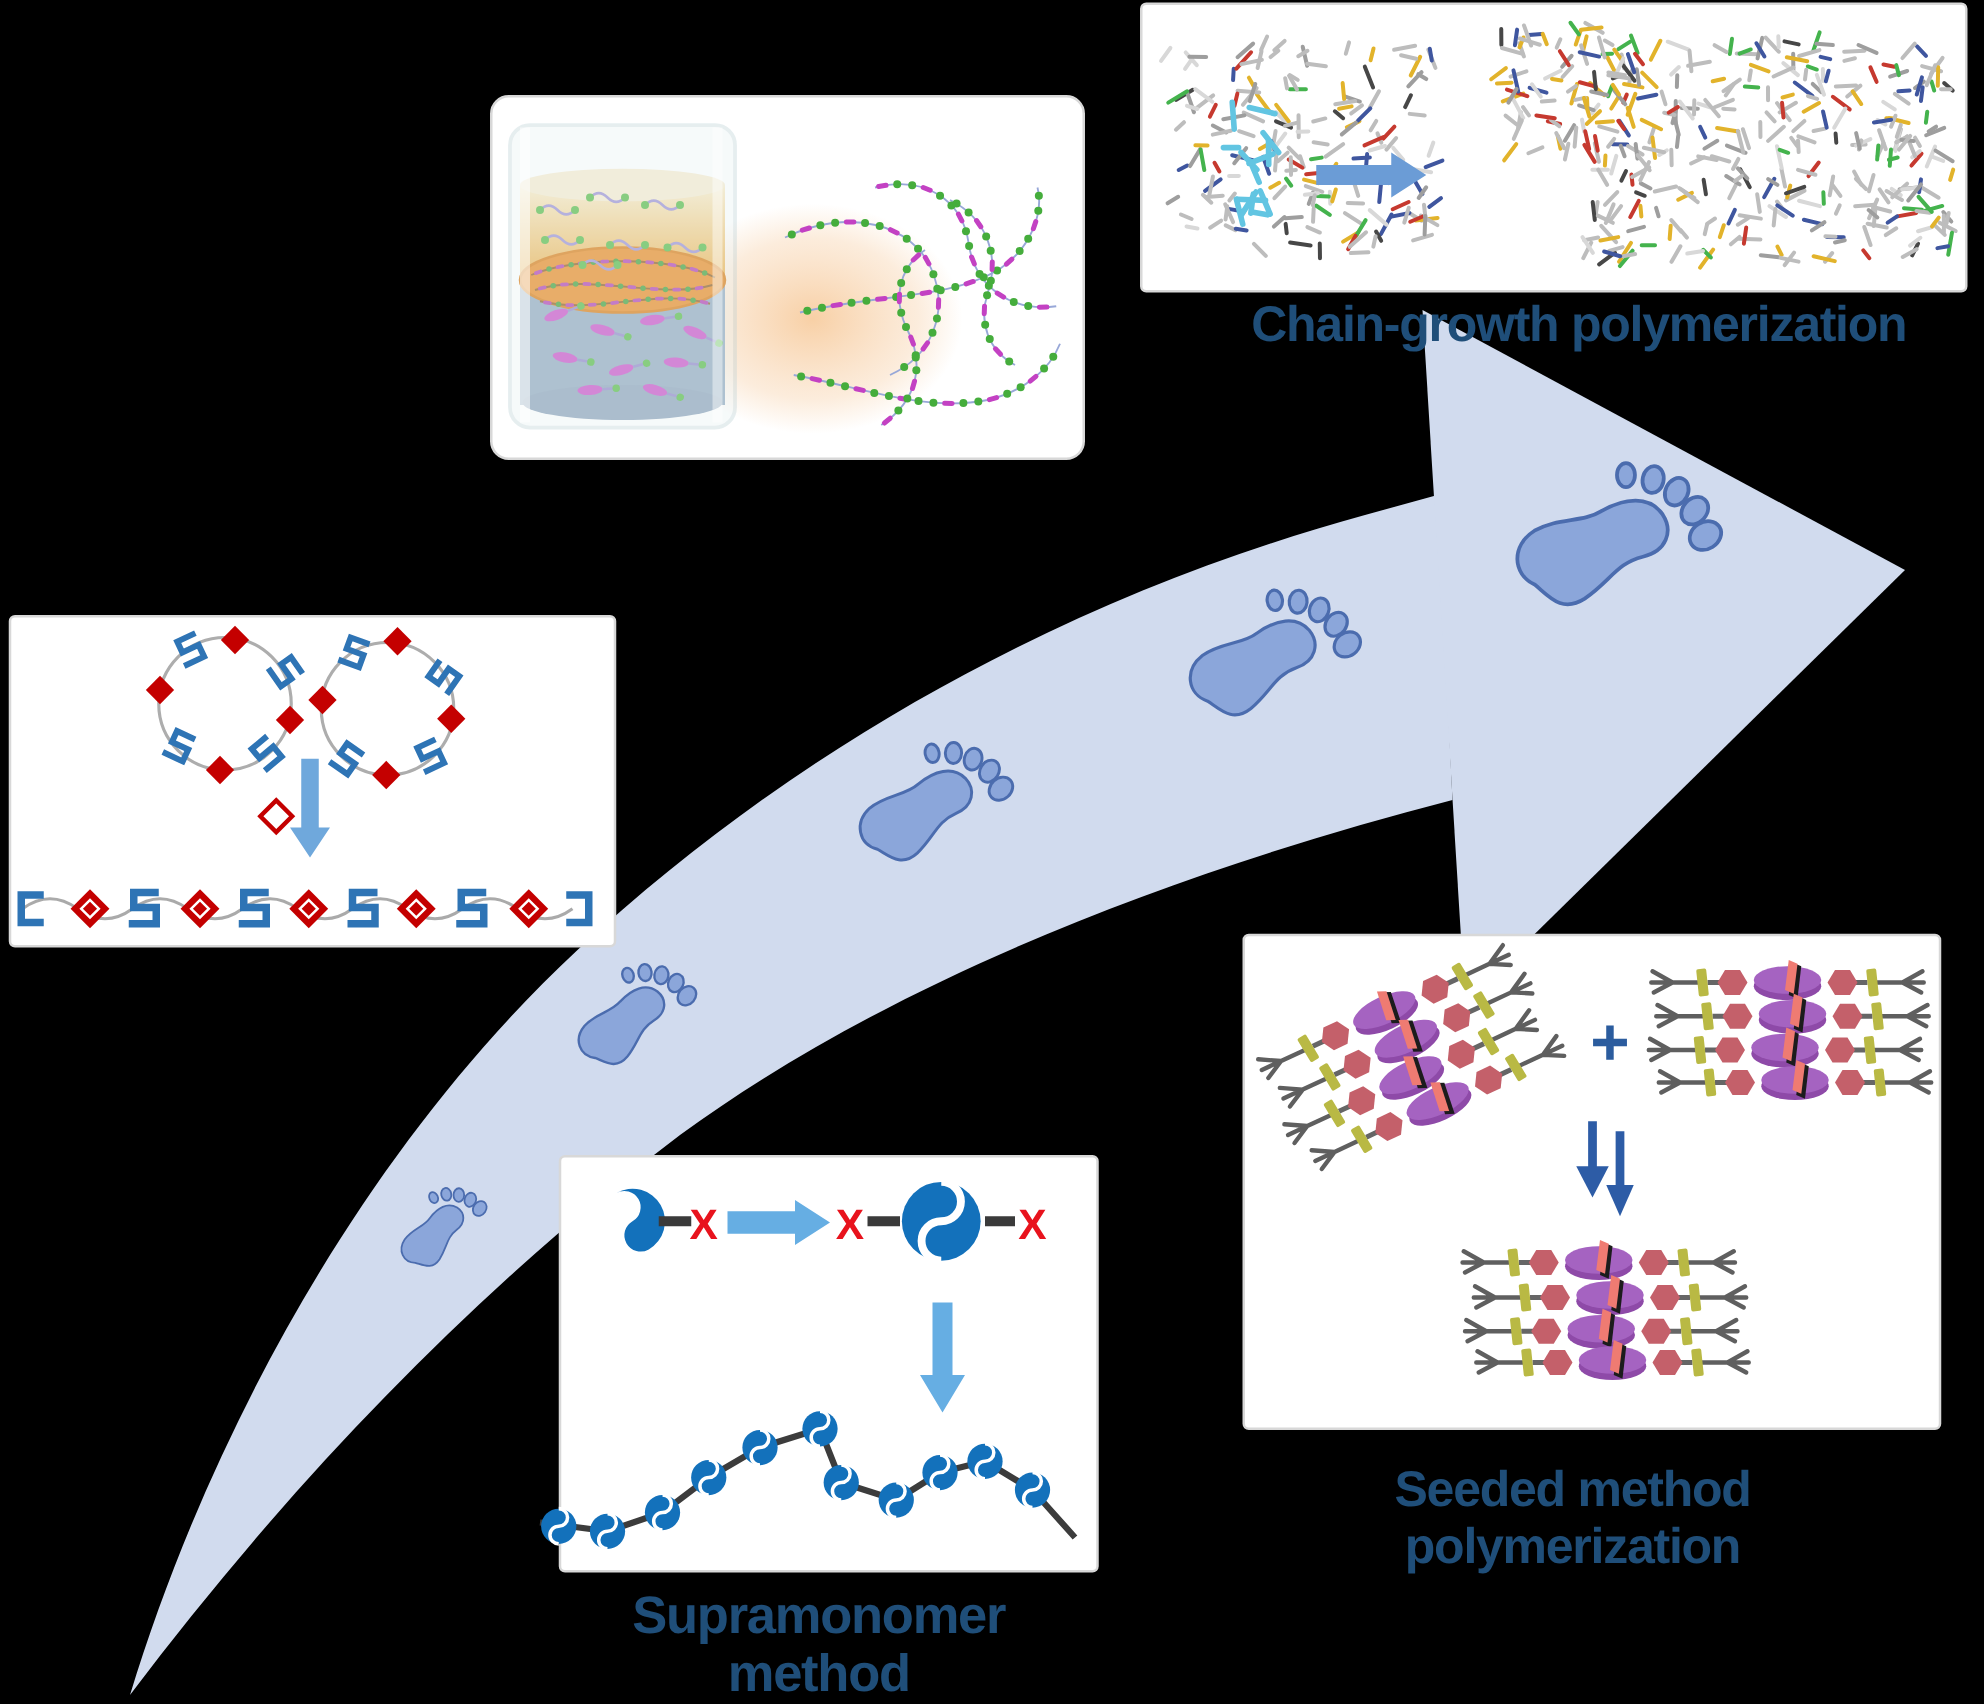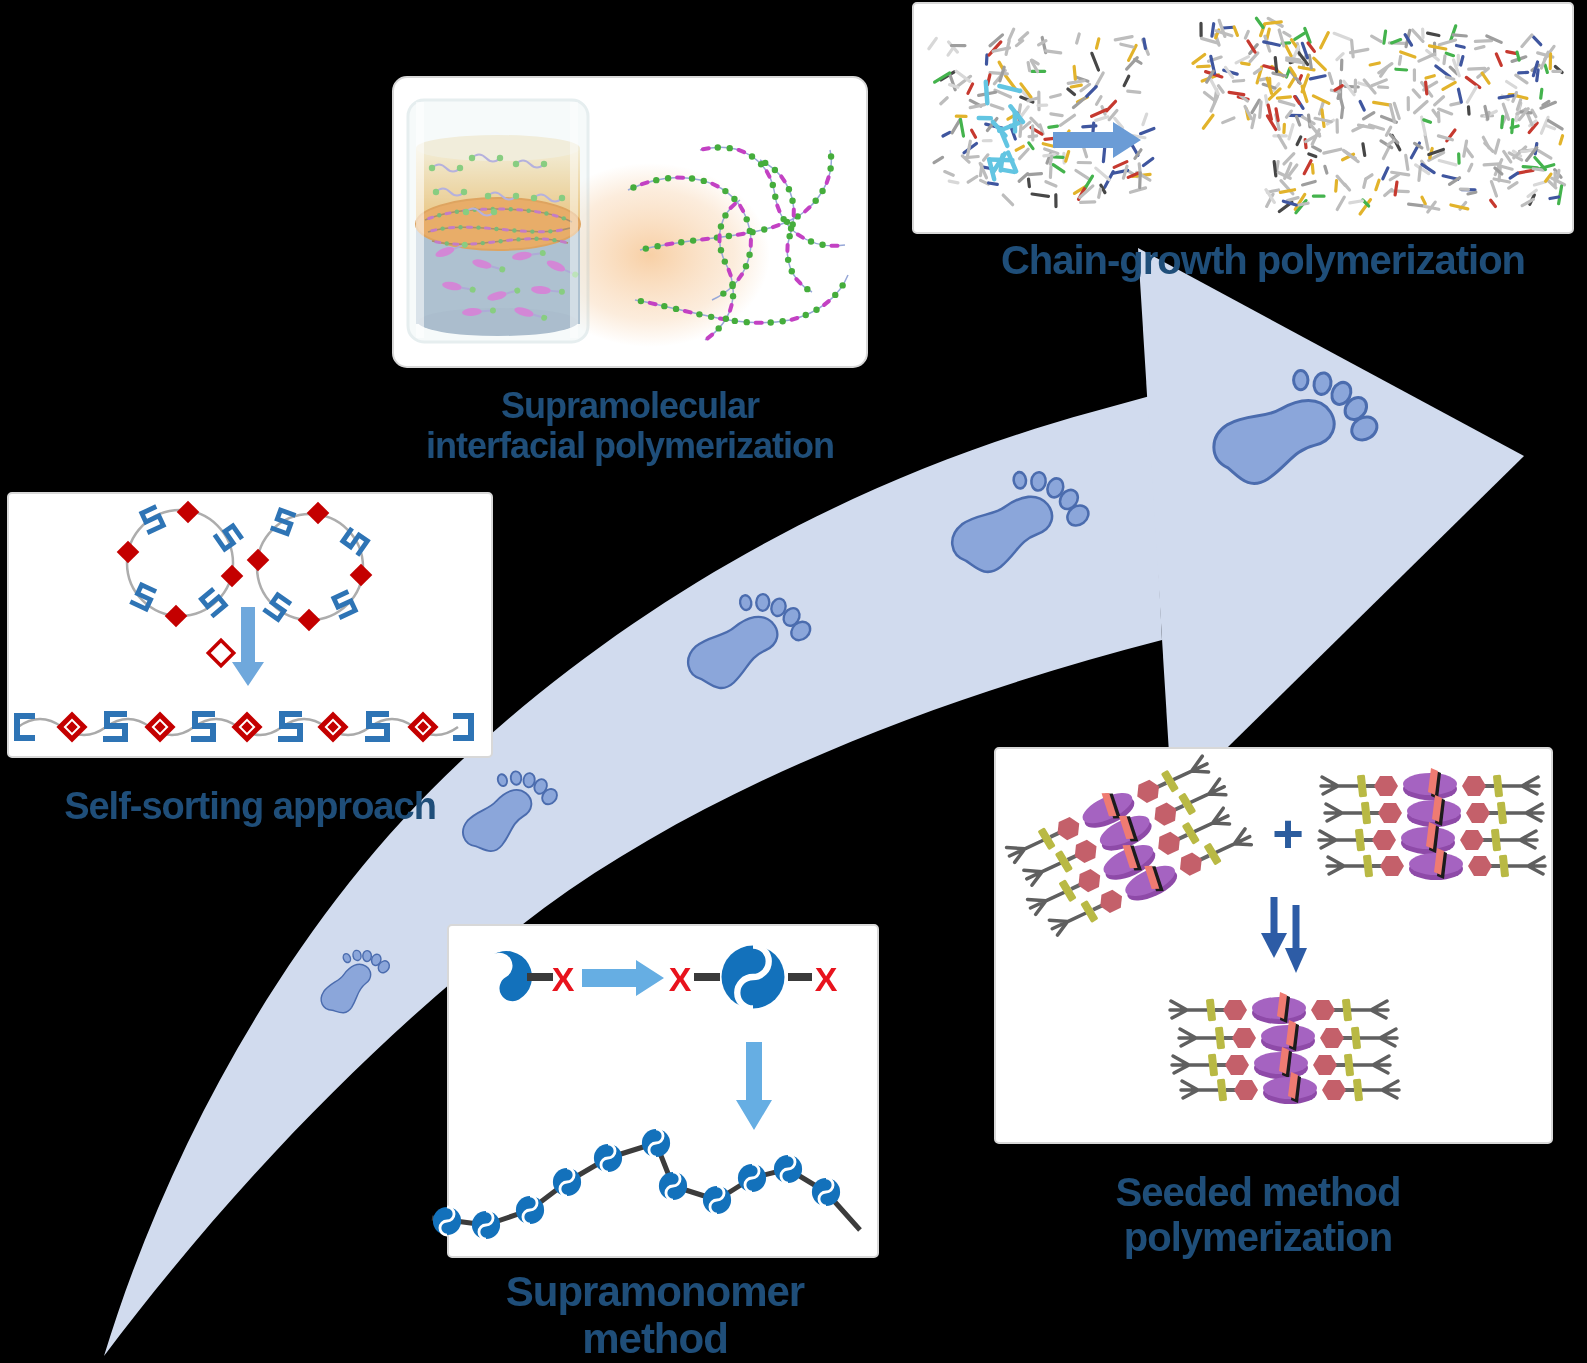--- a/index.html
+++ b/index.html
@@ -996,19 +996,16 @@
     </g>
     <g transform="translate(1285,1049)">
       <use href="#frow" transform="translate(-6,-39)"></use>
       <use href="#frow" transform="translate(3,-11)"></use>
       <use href="#frow" transform="translate(-4,16)"></use>
       <use href="#frow" transform="translate(5,41)"></use>
     </g>
   </g>
 </svg>
 
-<div class="lbl lbl1">Supramolecular
-interfacial polymerization</div>
 <div class="lbl lbl2">Chain-growth polymerization</div>
-<div class="lbl lbl3">Self-sorting approach</div>
 <div class="lbl lbl5">Supramonomer method</div>
 <div class="lbl lbl6">Seeded method polymerization</div>
 </div>
 
 </body></html>

